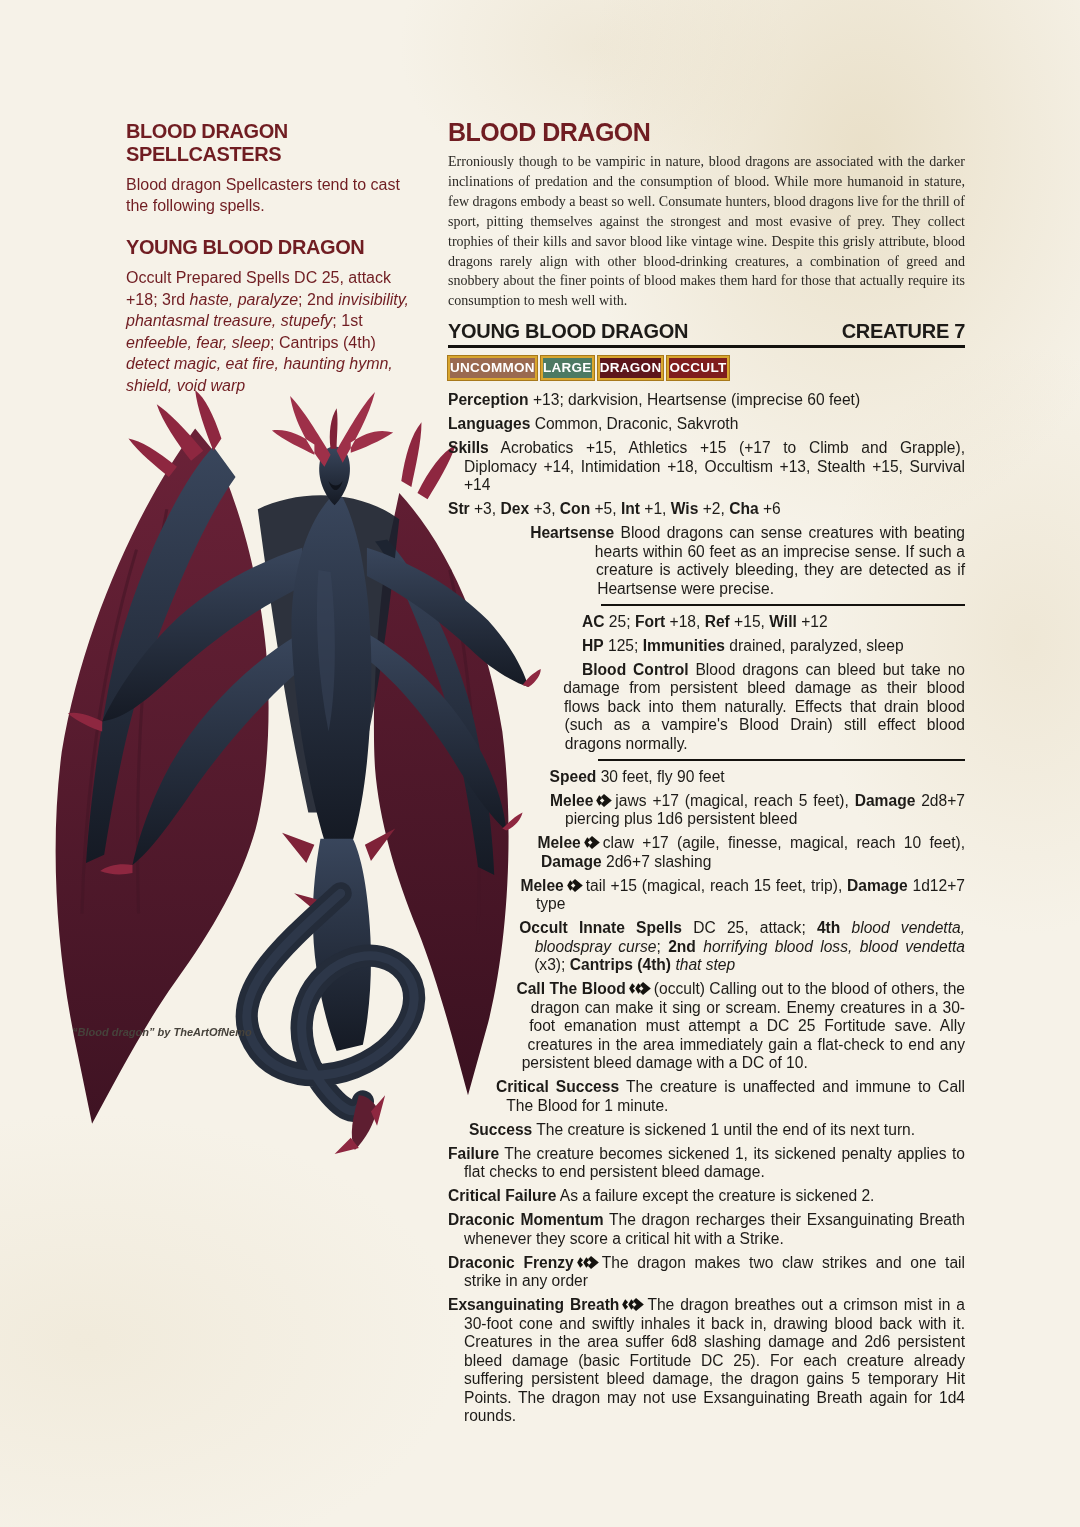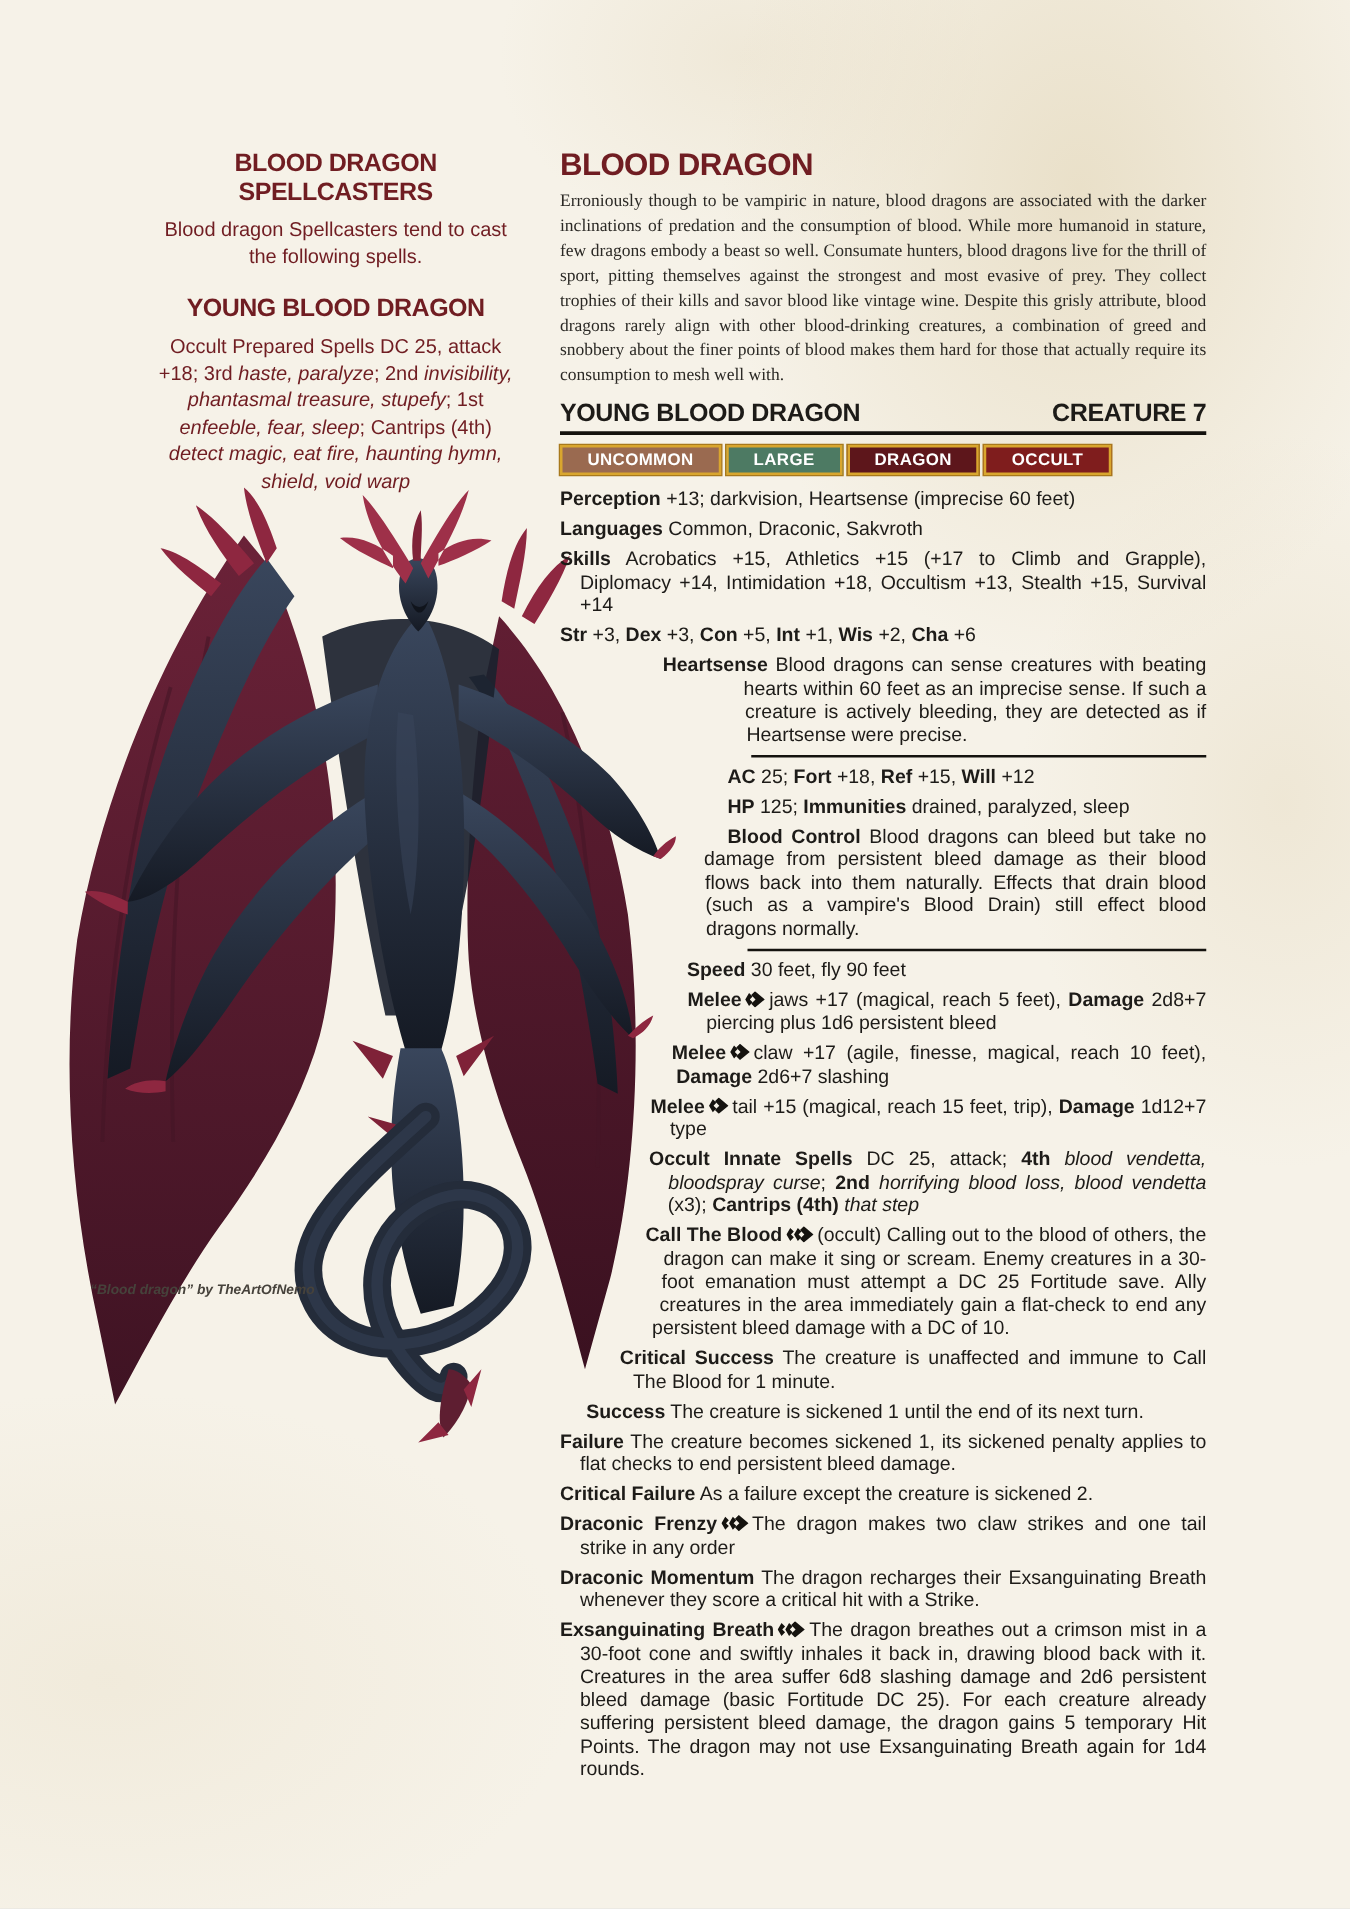--- a/index.html
+++ b/index.html
@@ -13,21 +13,21 @@
   .tex {
     position:absolute; inset:0; pointer-events:none;
     background:
       radial-gradient(ellipse 420px 560px at 80% 10%, rgba(223,209,175,.55), transparent 68%),
       radial-gradient(ellipse 300px 420px at 95% 42%, rgba(228,216,188,.42), transparent 70%),
       radial-gradient(ellipse 520px 320px at 8% 88%, rgba(231,221,196,.35), transparent 72%),
       radial-gradient(ellipse 260px 200px at 55% 3%, rgba(229,218,192,.4), transparent 75%);
   }
 
   
-  .left-col { position:absolute; left:126px; top:120px; width:285px; text-align:center;
+  .left-col { position:absolute; left:126px; top:120px; width:285px; text-align:left;
               color:var(--accent-red,#7b2125); }
   .side-heading { font-size:20px; font-weight:700; letter-spacing:-.4px; margin:0 0 8px; }
   .side-heading.second { margin-top:20px; }
   .side-text { font-size:16px; line-height:21px; margin:0; }
   .side-spells { font-size:16px; line-height:21.5px; margin:0; }
   .side-spells b { font-weight:400; }
 
   
   .art { position:absolute; left:14px; top:388px; width:528px; height:768px; z-index:0; }
   .art svg { width:100%; height:100%; display:block; }
@@ -38,21 +38,21 @@
   .main-col { position:absolute; left:448px; top:118px; width:517px; color:#1d1b18; z-index:1; }
   .main-heading { color:var(--accent-red,#701d22); font-size:25px; font-weight:700;
                   letter-spacing:-.5px; margin:0 0 5px; }
   .flavor { font-family:"Liberation Serif", serif; font-size:14px; line-height:19.9px;
             text-align:justify; color:#2b2925; margin:0 0 9px; }
   .stat-header { display:flex; justify-content:space-between; align-items:baseline;
                  border-bottom:3px solid #14120e; padding-bottom:2px; margin-bottom:8px;
                  font-size:20px; font-weight:700; letter-spacing:-.3px; }
   .traits { display:flex; gap:4px; margin-bottom:11px; }
   .trait { border:2px solid var(--gold,#d9a62e); box-shadow:0 0 0 1px #a8791c;
-           color:#fff; font-size:13.5px; font-weight:700; padding:2px 20px 3px;
+           color:#fff; font-size:13.5px; font-weight:700; padding:2px 0 3px;
            letter-spacing:.3px; white-space:nowrap; }
   .stat-line { font-size:15.6px; line-height:18.5px; margin:0 0 5.5px;
                text-align:justify; padding-left:16px; text-indent:-16px; }
   .stat-line b { font-weight:700;margin-top:27px; }
   .stats-wrapped { position:relative; }
   .wrap-shape { float:left; width:150px; height:676px; shape-margin:4px;
     shape-outside: polygon(0 0,49px 0,96px 22px,143px 38px,149px 138px,96px 158px,
       112px 190px,114px 283px,101px 310px,85px 333px,82px 438px,75px 518px,63px 543px,
       51px 583px,11px 608px,11px 656px,0 675px); }
   hr.rule { border:none; border-top:2px solid #14120e; margin:2px 0 7px; }
@@ -181,26 +181,26 @@
         <p class="stat-line"><b>Occult Innate Spells</b><span> DC 25, attack; </span><b>4th</b><i> blood vendetta, bloodspray curse</i><span>; </span><b>2nd</b><i> horrifying blood loss, blood vendetta</i><span> (x3); </span><b>Cantrips (4th)</b><i> that step</i></p>
         <p class="stat-line"><b>Call The Blood</b><svg viewBox="0 0 25 15" width="22" height="13" class="act-icon">
             <polygon points="16,0 25,7.5 16,15 12.5,11.5 16.5,7.5 12.5,3.5"></polygon>
             <polygon points="10.5,1.5 13.8,4.8 11.2,7.5 13.8,10.2 10.5,13.5 7,7.5"></polygon>
             <polygon points="3.5,1.5 6.8,4.8 4.2,7.5 6.8,10.2 3.5,13.5 0,7.5"></polygon>
           </svg><span>(occult) Calling out to the blood of others, the dragon can make it sing or scream. Enemy creatures in a 30-foot emanation must attempt a DC 25 Fortitude save. Ally creatures in the area immediately gain a flat-check to end any persistent bleed damage with a DC of 10.</span></p>
         <p class="stat-line"><b>Critical Success</b><span> The creature is unaffected and immune to Call The Blood for 1 minute.</span></p>
         <p class="stat-line"><b>Success</b><span> The creature is sickened 1 until the end of its next turn.</span></p>
         <p class="stat-line"><b>Failure</b><span> The creature becomes sickened 1, its sickened penalty applies to flat checks to end persistent bleed damage.</span></p>
         <p class="stat-line"><b>Critical Failure</b><span> As a failure except the creature is sickened 2.</span></p>
+        <p class="stat-line"><b>Draconic Momentum</b><span> The dragon recharges their Exsanguinating Breath whenever they score a critical hit with a Strike.</span></p>
         <p class="stat-line"><b>Draconic Frenzy</b><svg viewBox="0 0 25 15" width="22" height="13" class="act-icon">
             <polygon points="16,0 25,7.5 16,15 12.5,11.5 16.5,7.5 12.5,3.5"></polygon>
             <polygon points="10.5,1.5 13.8,4.8 11.2,7.5 13.8,10.2 10.5,13.5 7,7.5"></polygon>
             <polygon points="3.5,1.5 6.8,4.8 4.2,7.5 6.8,10.2 3.5,13.5 0,7.5"></polygon>
           </svg><span>The dragon makes two claw strikes and one tail strike in any order</span></p>
-        <p class="stat-line"><b>Draconic Momentum</b><span> The dragon recharges their Exsanguinating Breath whenever they score a critical hit with a Strike.</span></p>
         <p class="stat-line"><b>Exsanguinating Breath</b><svg viewBox="0 0 25 15" width="22" height="13" class="act-icon">
             <polygon points="16,0 25,7.5 16,15 12.5,11.5 16.5,7.5 12.5,3.5"></polygon>
             <polygon points="10.5,1.5 13.8,4.8 11.2,7.5 13.8,10.2 10.5,13.5 7,7.5"></polygon>
             <polygon points="3.5,1.5 6.8,4.8 4.2,7.5 6.8,10.2 3.5,13.5 0,7.5"></polygon>
           </svg><span>The dragon breathes out a crimson mist in a 30-foot cone and swiftly inhales it back in, drawing blood back with it. Creatures in the area suffer 6d8 slashing damage and 2d6 persistent bleed damage (basic Fortitude DC 25). For each creature already suffering persistent bleed damage, the dragon gains 5 temporary Hit Points. The dragon may not use Exsanguinating Breath again for 1d4 rounds.</span></p>
       </div>
   </div>
 </div>
 
 </body></html>

